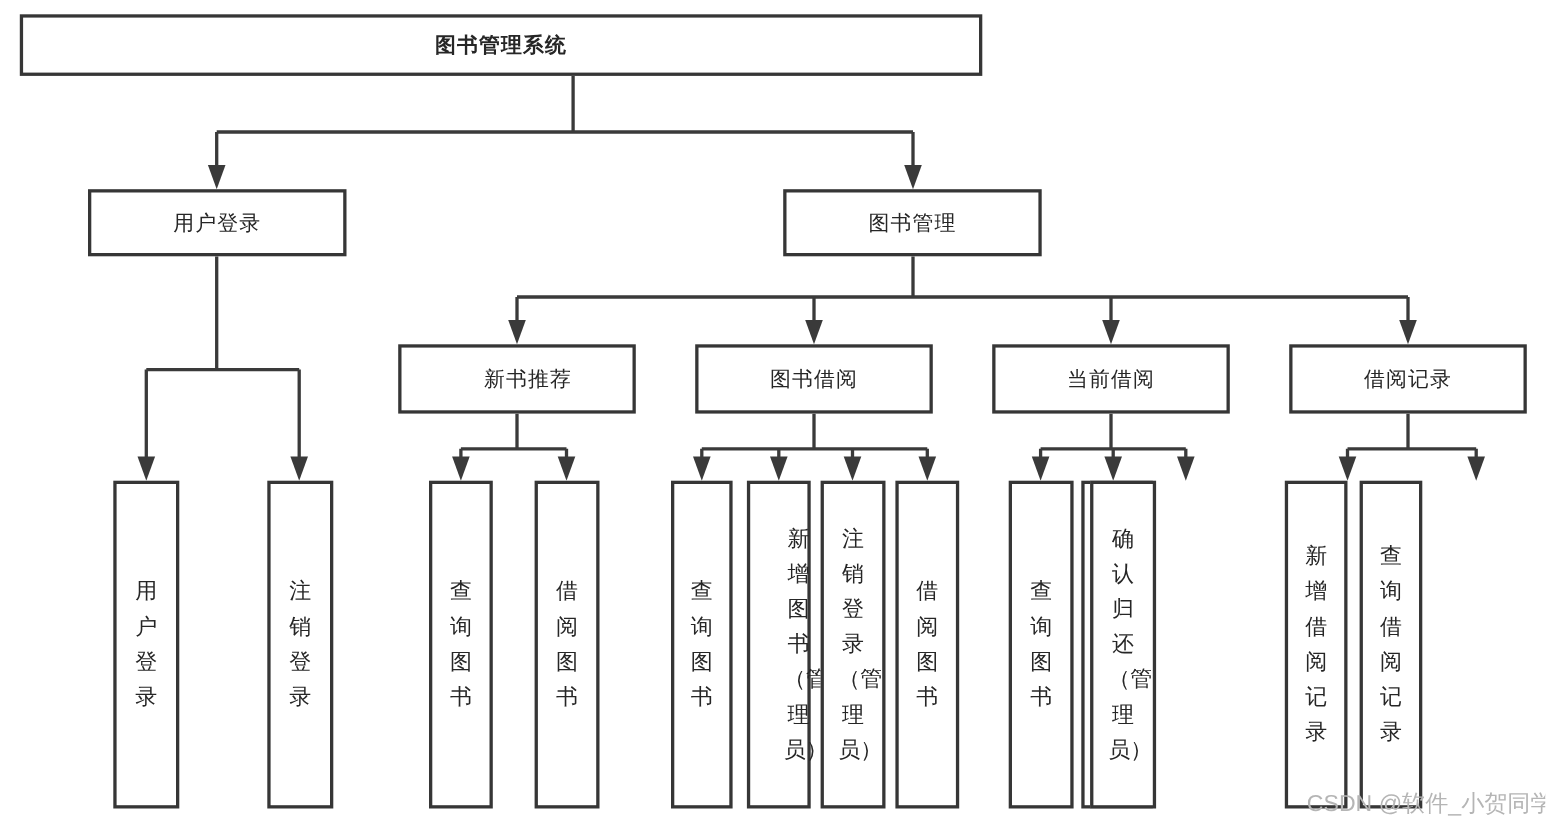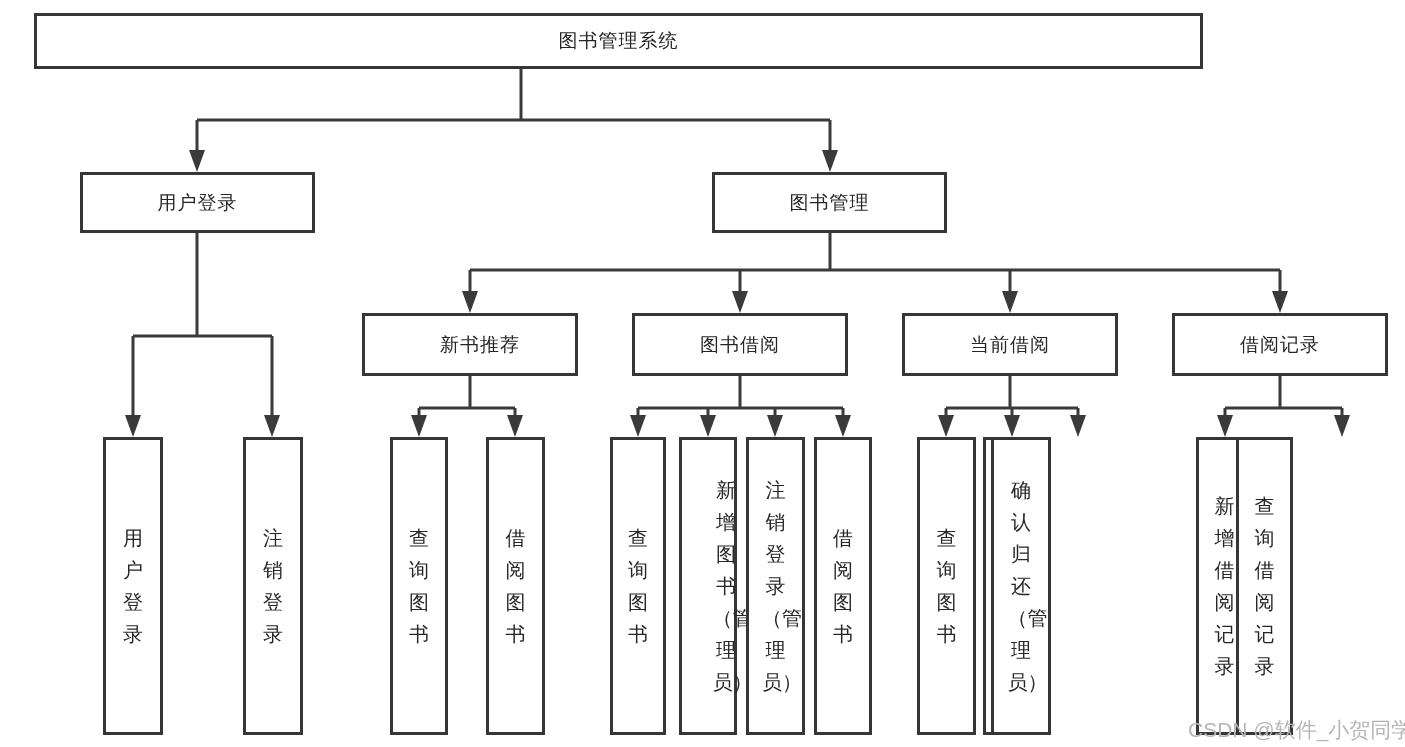--- a/index.html
+++ b/index.html
@@ -17,21 +17,21 @@
     display:flex; align-items:center; justify-content:center;
     text-align:center;
   }
   .node-h { font-size:19px; letter-spacing:1px; }
   .node-v { font-size:20px; }
   .v-text {
     display:block; width:1.35em; line-height:32px;
     text-align:center; word-break:break-all; white-space:normal;
   }
   
-  #n-root  { left:34px;  top:13px;  width:1169px; height:56px; }
+  #n-root  { left:18px;  top:13px;  width:875px; height:56px;font-weight:bold; }
   
   #n-ul    { left:80px;  top:172px; width:235px; height:61px; }
   #n-bm    { left:712px; top:172px; width:235px; height:61px; }
   
   .lv2     { top:313px; width:216px; height:63px; }
   #n-nbr   { left:362px;padding-left:20px; }
   #n-bb    { left:632px; }
   #n-cb    { left:902px; }
   #n-br    { left:1172px; }
   
@@ -40,21 +40,21 @@
   #l-a2 { left:243px;  width:60px; }
   #l-b1 { left:390px;  width:58px; }
   #l-b2 { left:486px;  width:59px; }
   #l-c1 { left:610px;  width:56px; }
   #l-c2 { left:679px;  width:58px;padding-left:36px; }
   #l-c3 { left:746px;  width:59px; }
   #l-c4 { left:814px;  width:58px; }
   #l-d1 { left:917px;  width:59px; }
   #l-d2 { left:983px;  width:65px;font-weight:bold; }
   #l-d3 { left:991px; width:60px; }
-  #l-e1 { left:1196px; width:57px; }
+  #l-e1 { left:1168px; width:57px; }
   #l-e2 { left:1236px; width:57px; }
   #watermark {
     position:absolute; left:1188px; top:716px; z-index:5;
     font-size:21px; color:#b5b5b5; white-space:nowrap;
   }
 </style>
 </head>
 <body>
 
 <div id="stage">

